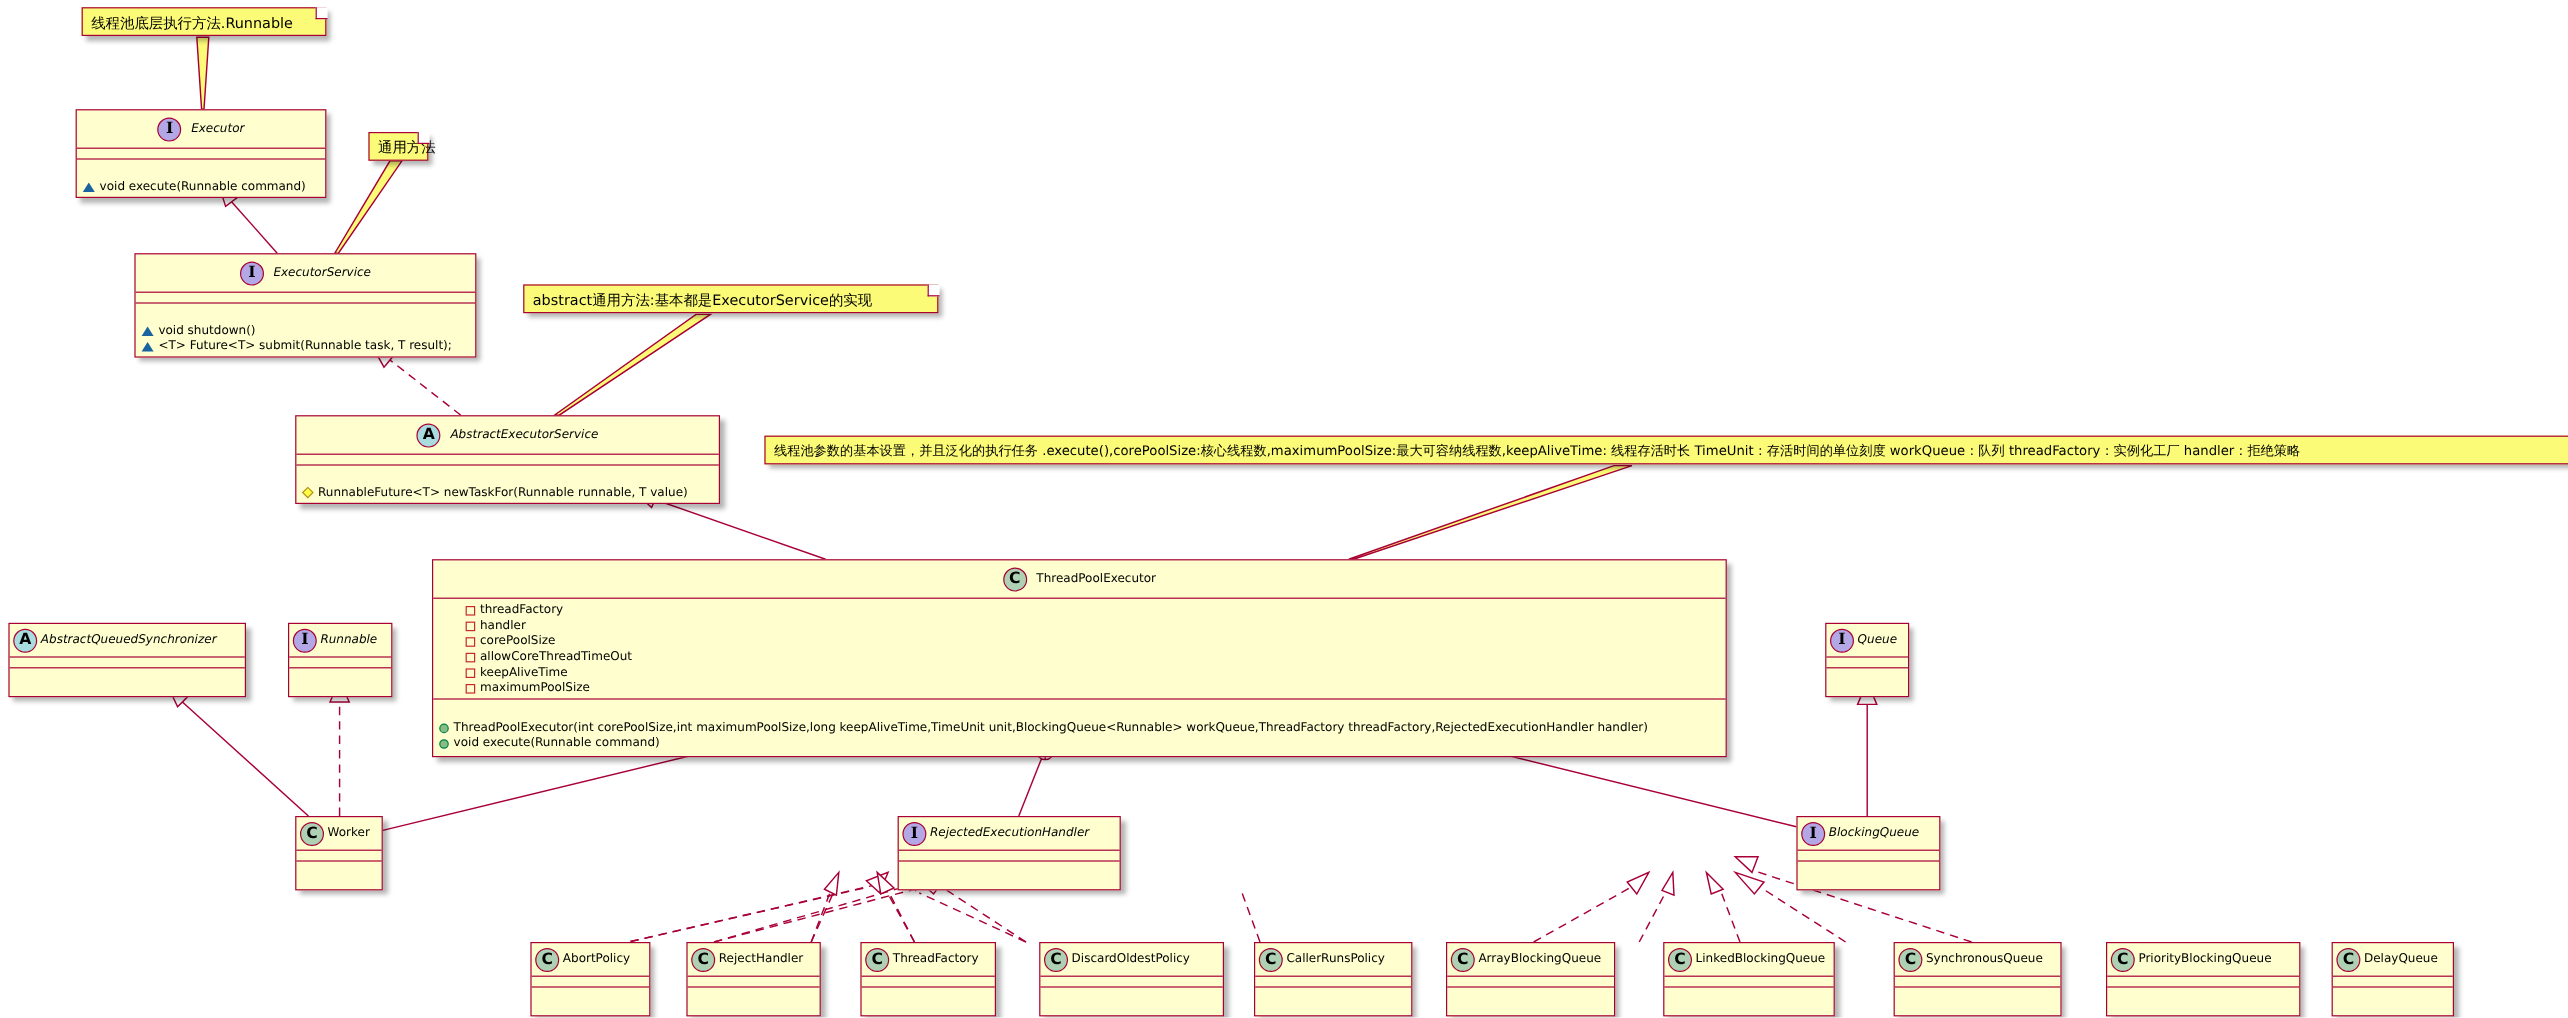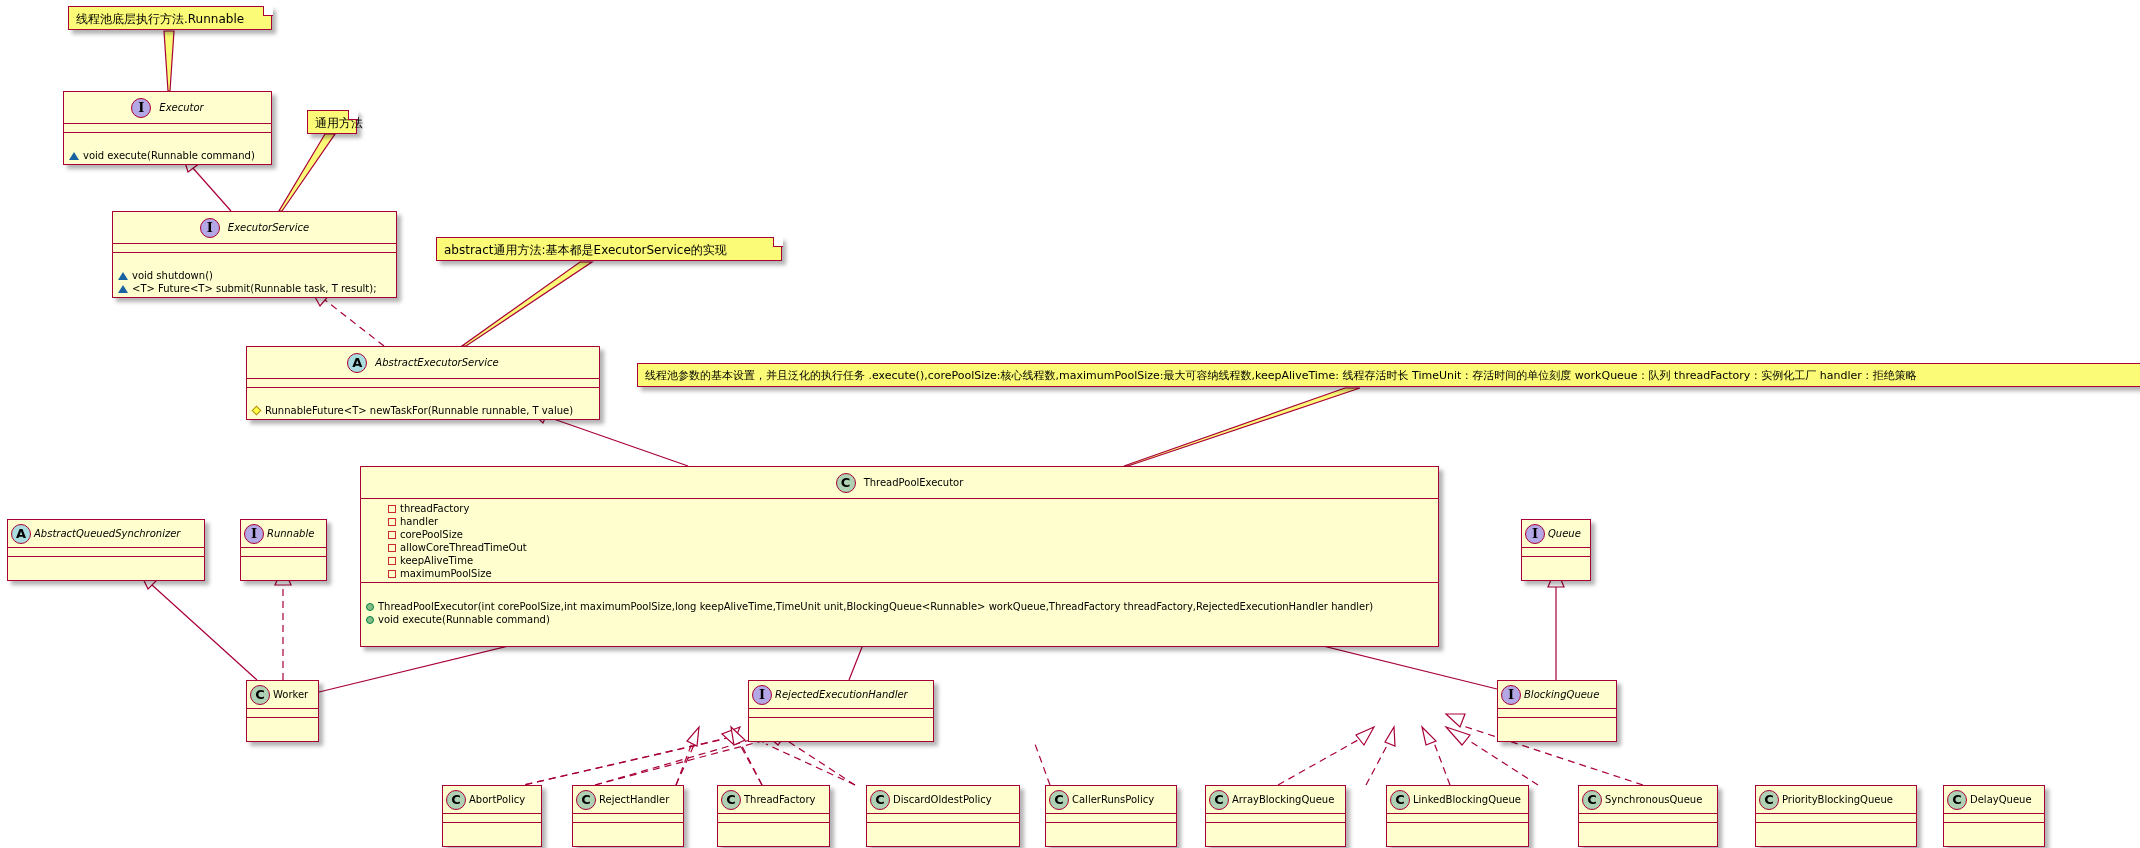--- a/index.html
+++ b/index.html
@@ -209,21 +209,21 @@
       </div>
     <div class="member">
         <span class="vis-priv"></span>
         <span>keepAliveTime</span>
       </div>
     <div class="member">
         <span class="vis-priv"></span>
         <span>maximumPoolSize</span>
       </div>
   </div>
-  <div class="sec" style="padding-top:3px;padding-bottom:20px;text-align:right;">
+  <div class="sec" style="padding-top:3px;padding-bottom:4px;text-align:right;">
     <div class="member">
         <span class="vis-pub"></span>
         <span>ThreadPoolExecutor(int corePoolSize,int maximumPoolSize,long keepAliveTime,TimeUnit unit,BlockingQueue&lt;Runnable&gt; workQueue,ThreadFactory threadFactory,RejectedExecutionHandler handler)</span>
       </div>
     <div class="member">
         <span class="vis-pub"></span>
         <span>void execute(Runnable command)</span>
       </div>
   </div>
 </div>

